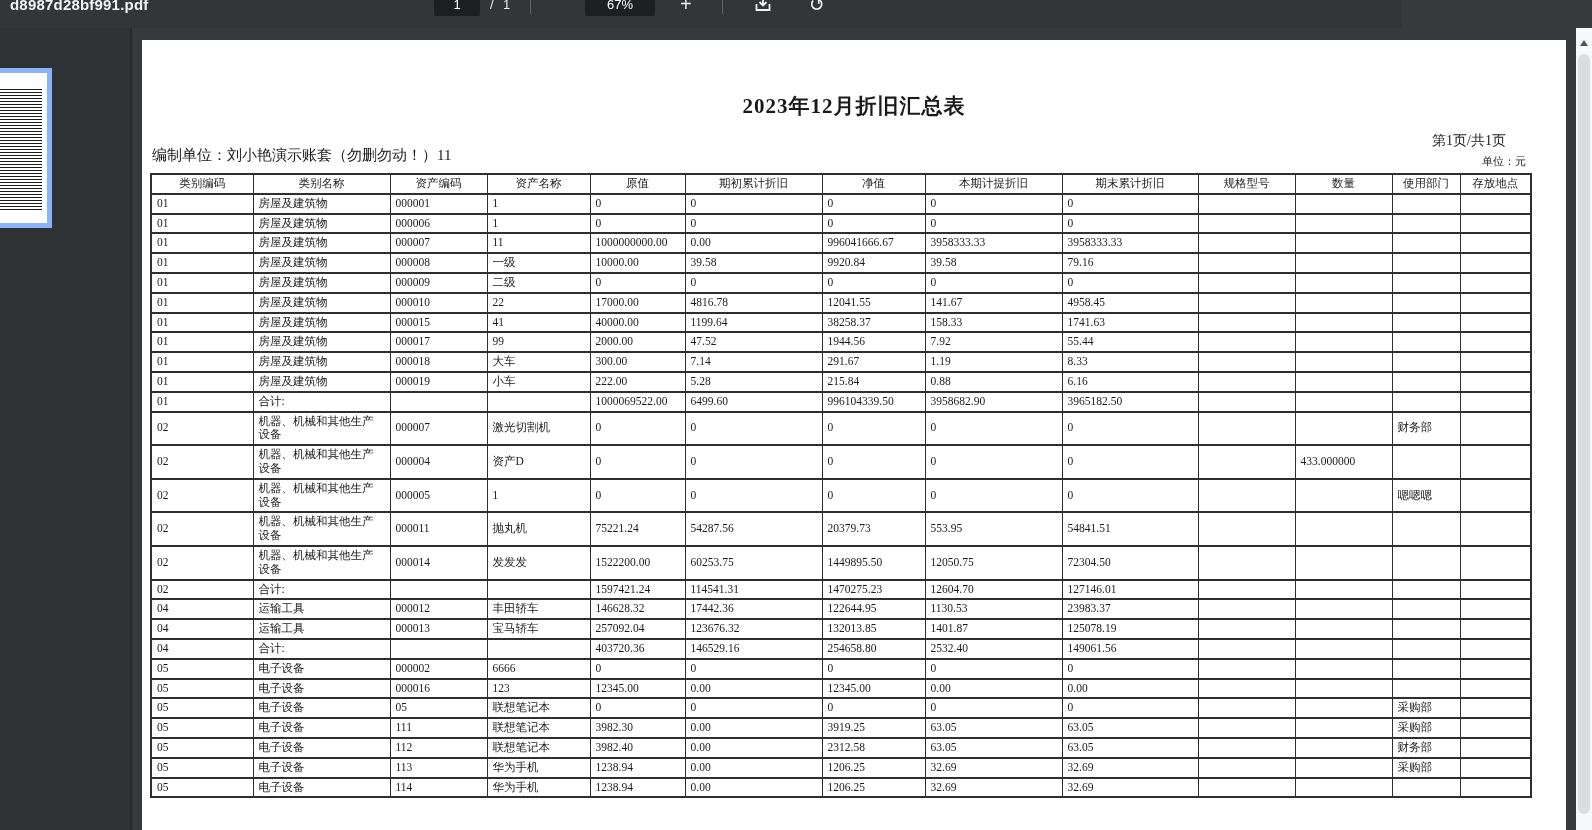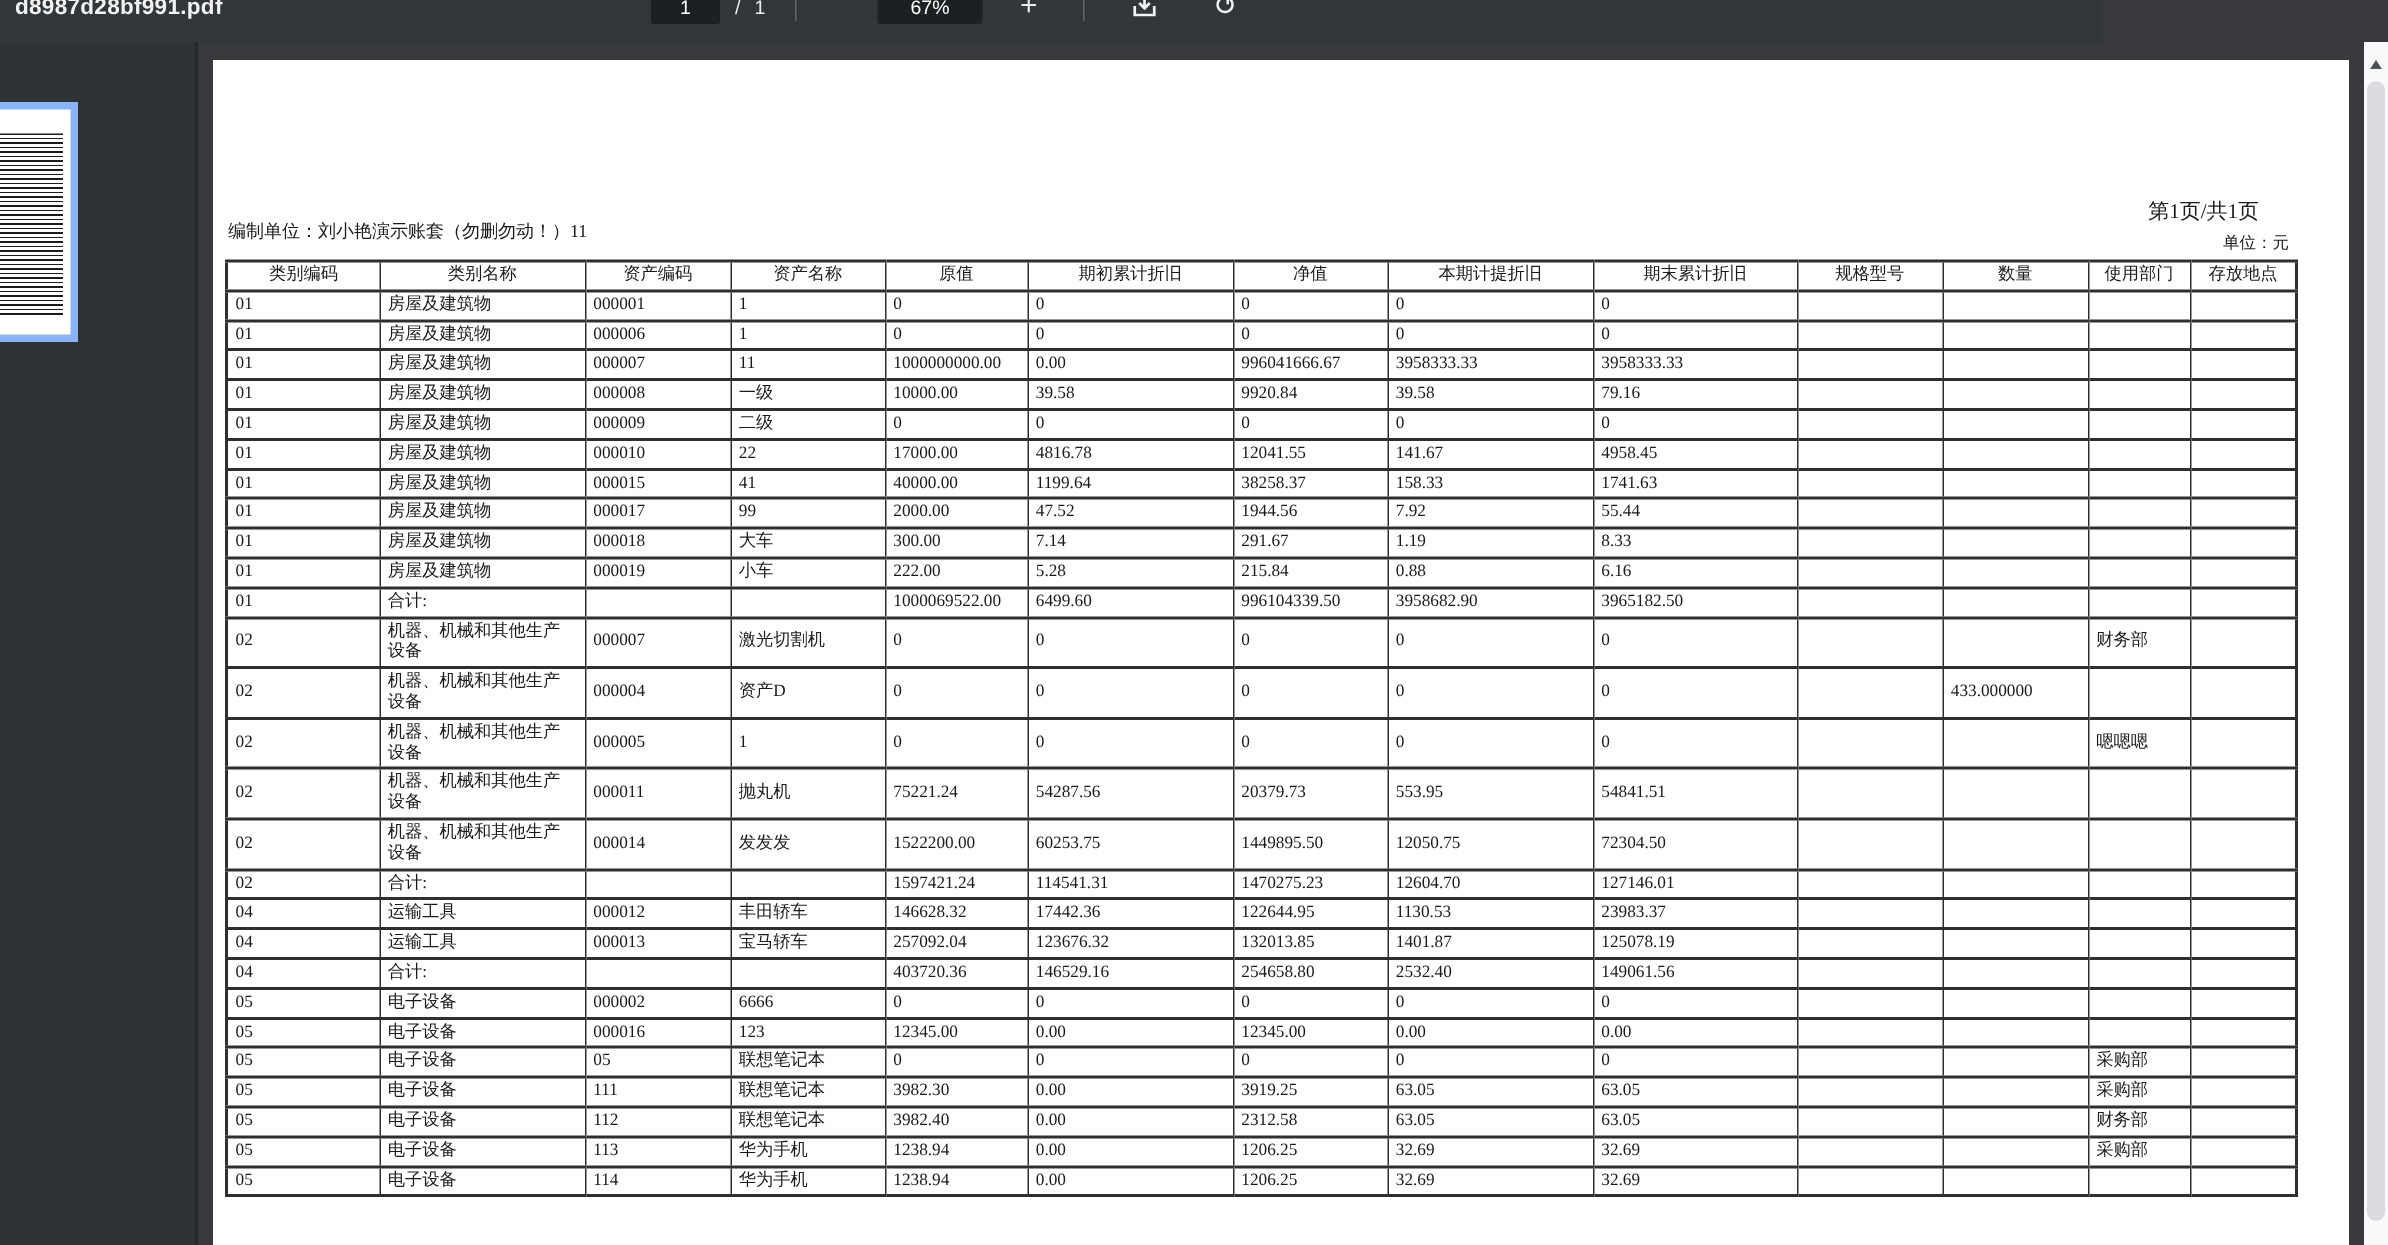--- a/index.html
+++ b/index.html
@@ -37,21 +37,21 @@
            background:repeating-linear-gradient(to bottom,#1c1c1c 0px,#1c1c1c 1px,#ffffff 1px,#ffffff 3px); }
 
   
   .viewer { position:absolute; left:134px; top:28px; width:1442px; height:802px;
             background:#37393d; overflow:hidden; }
   .page { position:absolute; left:8px; top:12px; width:1424px; height:1100px; background:#ffffff;
           font-family:"Liberation Serif","DejaVu Serif",serif; color:#1a1a1a; }
   .doc-title { position:absolute; left:0; top:52px; width:100%; text-align:center;
                font-size:21px; font-weight:bold; letter-spacing:1px; }
   .doc-pageinfo { position:absolute; right:60px; top:92px; font-size:14px; }
-  .doc-prepared { position:absolute; left:10px; top:106px; font-size:12px; }
+  .doc-prepared { position:absolute; left:10px; top:106px; font-size:15px; }
   .doc-unit { position:absolute; right:40px; top:114px; font-size:11px; }
 
   table.dep { position:absolute; left:8px; top:133px; width:1382px;
               border-collapse:collapse; table-layout:fixed;
               font-size:11.5px; line-height:1.2; }
   table.dep th, table.dep td {
       border-left:1px solid #2f2f2f; border-right:1px solid #2f2f2f;
       border-top:2px solid #2f2f2f; border-bottom:2px solid #2f2f2f;
       padding:2px 5px; height:17px; overflow:hidden; vertical-align:middle;
       font-weight:normal; white-space:normal; word-break:break-all; }
@@ -114,20 +114,21 @@
 </div>
 
 <div class="sidebar">
   <div class="thumb">
     <div class="thumb-lines"></div>
   </div>
 </div>
 
 <div class="viewer">
   <div class="page">
+    <div class="doc-title">2023年12月折旧汇总表</div>
     <div class="doc-pageinfo">第1页/共1页</div>
     <div class="doc-prepared">编制单位：刘小艳演示账套（勿删勿动！）11</div>
     <div class="doc-unit">单位：元</div>
     <table class="dep">
       <colgroup>
           <col style="width: 102px;">
           <col style="width: 137px;">
           <col style="width: 97px;">
           <col style="width: 103px;">
           <col style="width: 95px;">

